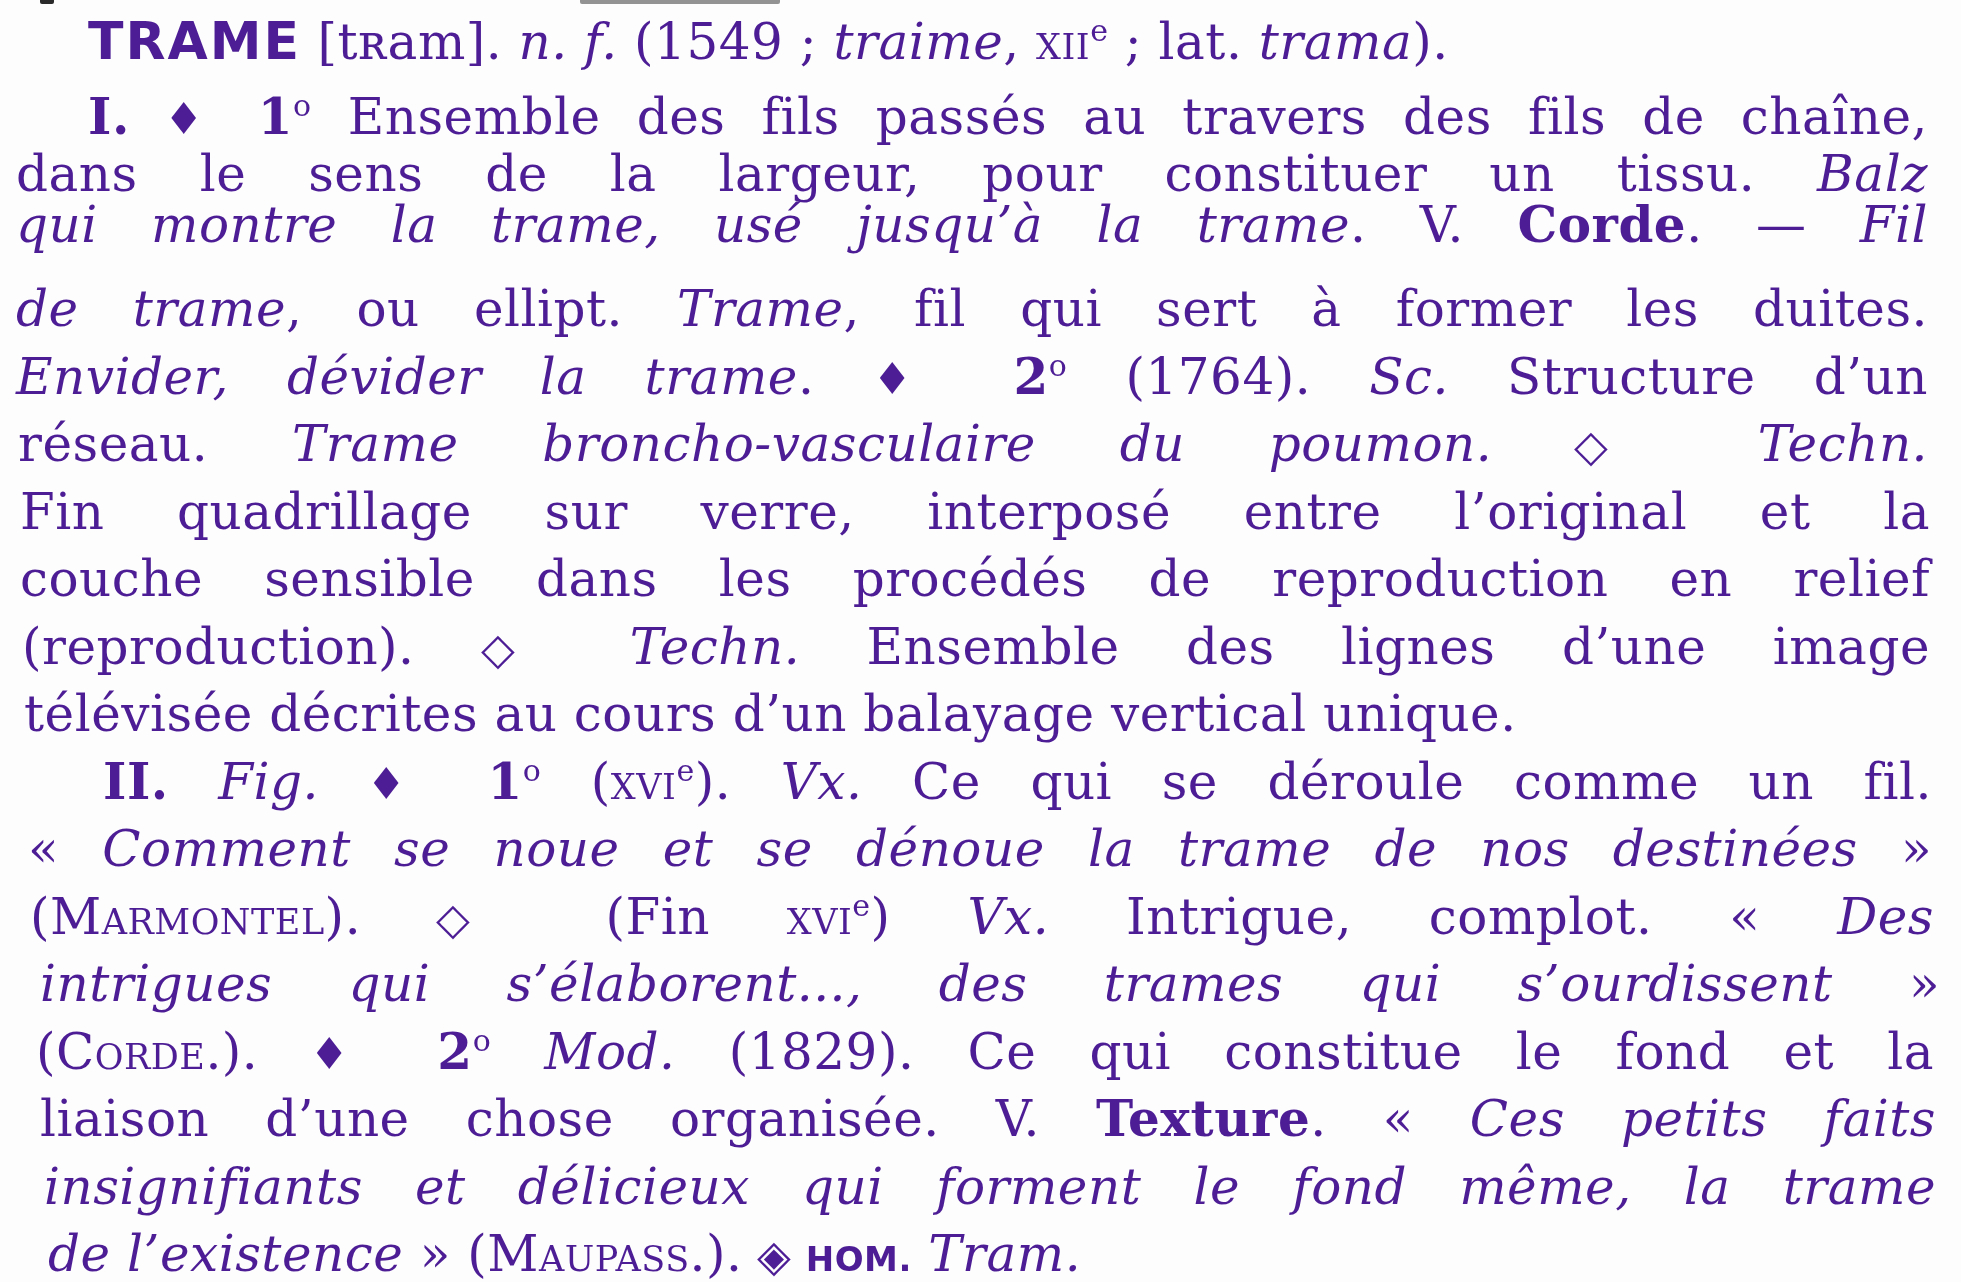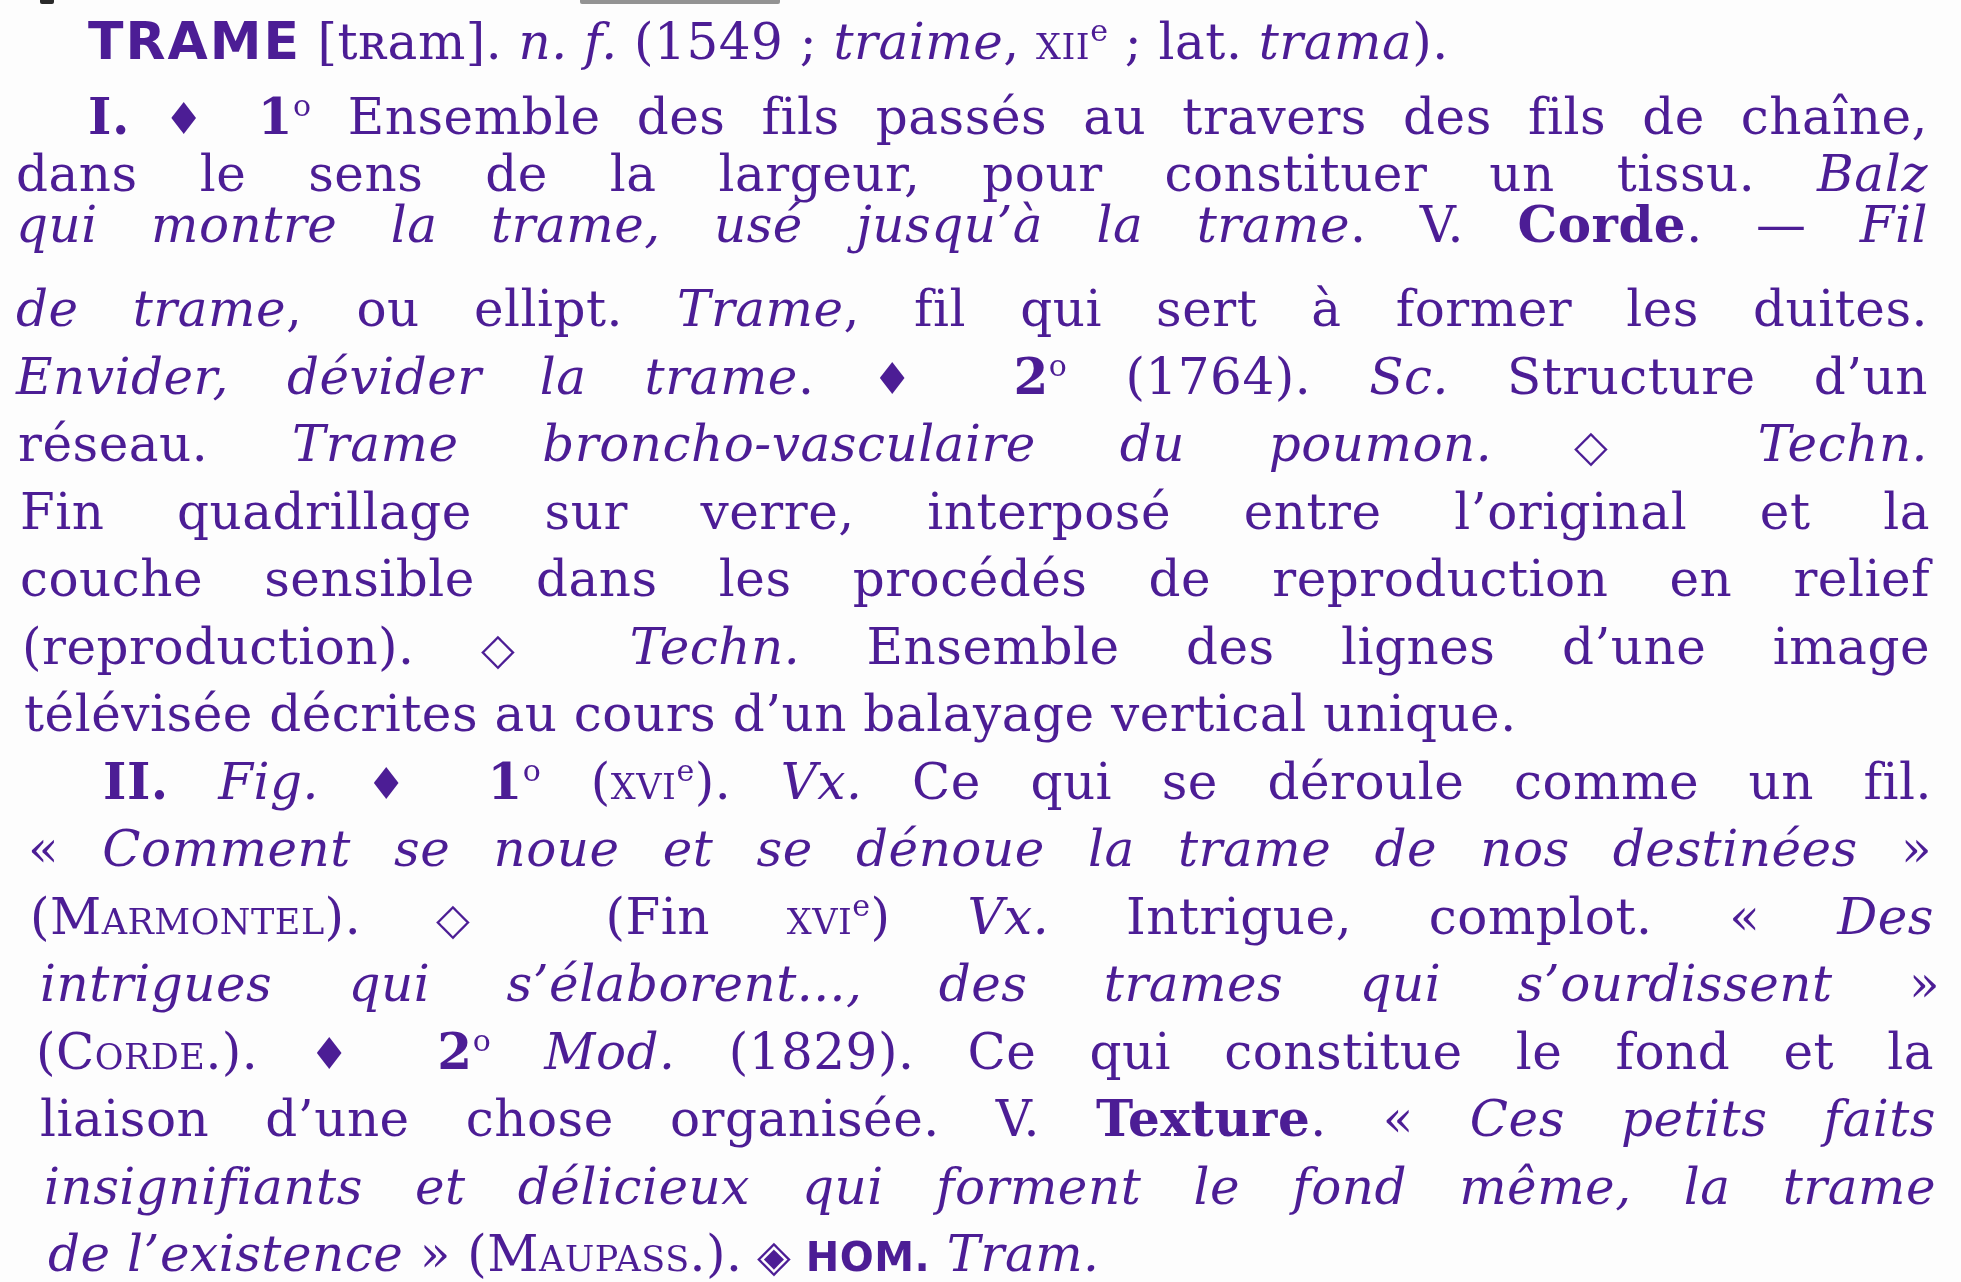--- a/index.html
+++ b/index.html
@@ -15,21 +15,21 @@
     white-space: nowrap;
     text-align: justify;
     text-align-last: justify;
     letter-spacing: 0.5px;
   }
   .line.last { text-align-last: left; }
   .seg-i { font-style: italic; }
   .seg-b { font-weight: bold; }
   .seg-head { font-family: "DejaVu Sans", "Liberation Sans", sans-serif; font-weight: bold; font-size: 52px; letter-spacing: 2px; }
   .seg-sc { font-variant: small-caps; }
-  .seg-sans { font-family: "DejaVu Sans", "Liberation Sans", sans-serif; font-weight: bold; font-size: 40px; }
+  .seg-sans { font-family: "DejaVu Sans", "Liberation Sans", sans-serif; font-weight: bold; font-size: 34px; }
   .seg-sup { font-size: 30px; vertical-align: 18px; line-height: 0; }
   .seg-sym { font-family: "DejaVu Sans", sans-serif; font-size: 44px; }
   .frag { position: absolute; top: -8px; height: 12px; background: #2a2a2a; border-radius: 2px; }
 </style>
 </head>
 <body>
 
 <div id="page">
   <div class="frag" style="left:40px;width:14px;"></div>
   <div class="frag" style="left:580px;width:200px;opacity:0.5;"></div>

